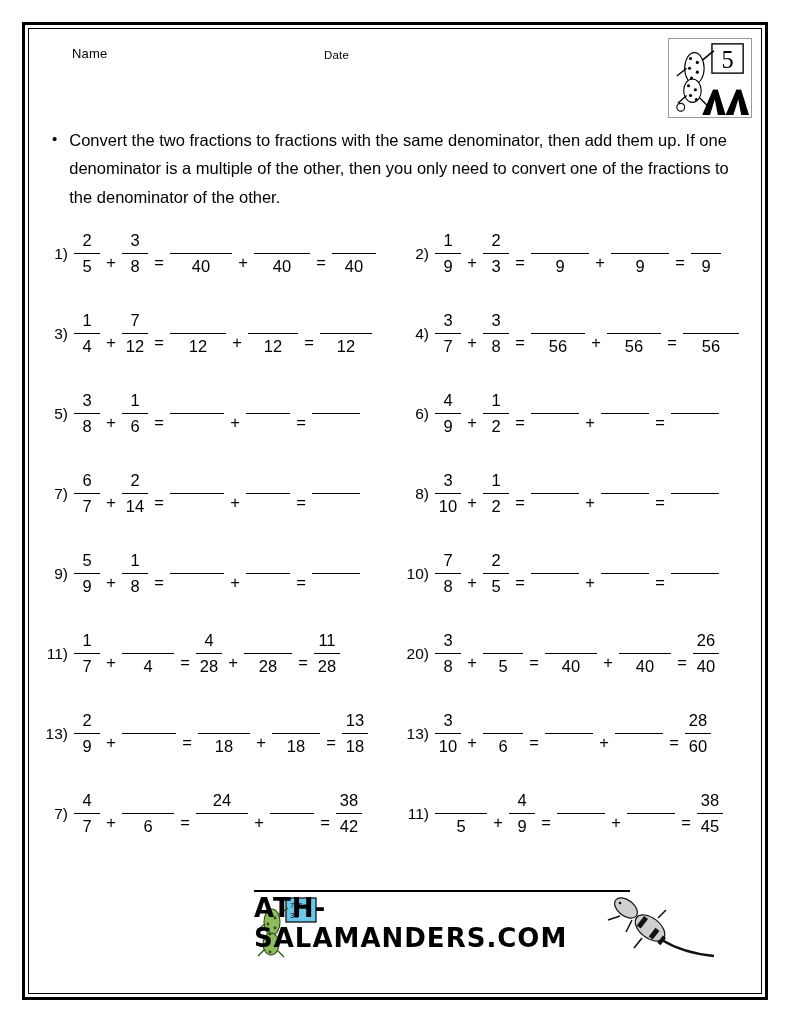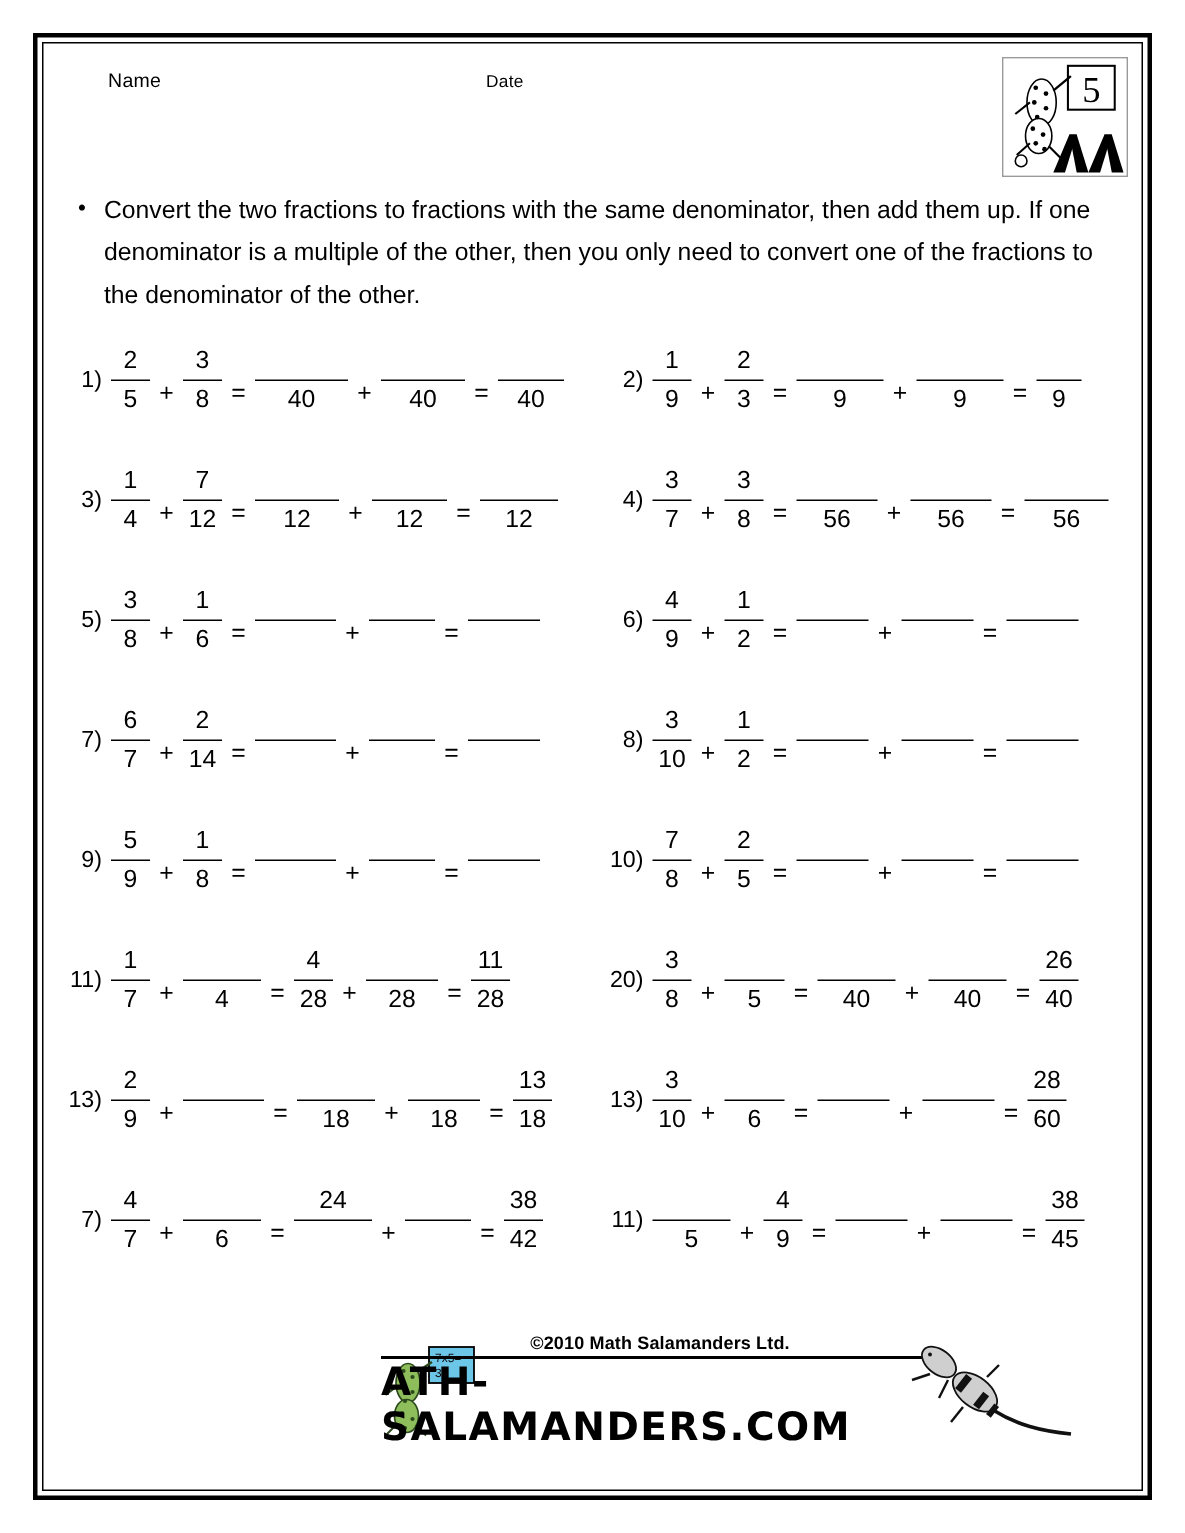--- a/index.html
+++ b/index.html
@@ -860,21 +860,20 @@
               <circle cx="23" cy="34" r="1.4"></circle>
             <circle cx="18" cy="40" r="1.4"></circle>
               <circle cx="16" cy="48" r="1.4"></circle>
             <circle cx="23" cy="52" r="1.4"></circle>
               <circle cx="18" cy="58" r="1.4"></circle>
           </g>
         </svg>
       </div>
 
       <div class="foot-center">
-        <div class="copy">©2010 Math Salamanders Ltd.</div>
         <div class="wordmark">ATH-SALAMANDERS.COM</div>
       </div>
 
       <div class="foot-sala">
         <svg viewBox="0 0 124 74" width="124" height="74">
           <g fill="#cfcfcf" stroke="#111" stroke-width="1.2">
             <ellipse cx="28" cy="18" rx="13" ry="8" transform="rotate(38 28 18)"></ellipse>
             <ellipse cx="52" cy="38" rx="17" ry="10" transform="rotate(38 52 38)"></ellipse>
             <path d="M64 50 C80 60, 96 64, 116 66" fill="none" stroke-width="2.4"></path>
             <path d="M22 26 L10 30" fill="none" stroke-width="1.6"></path>

